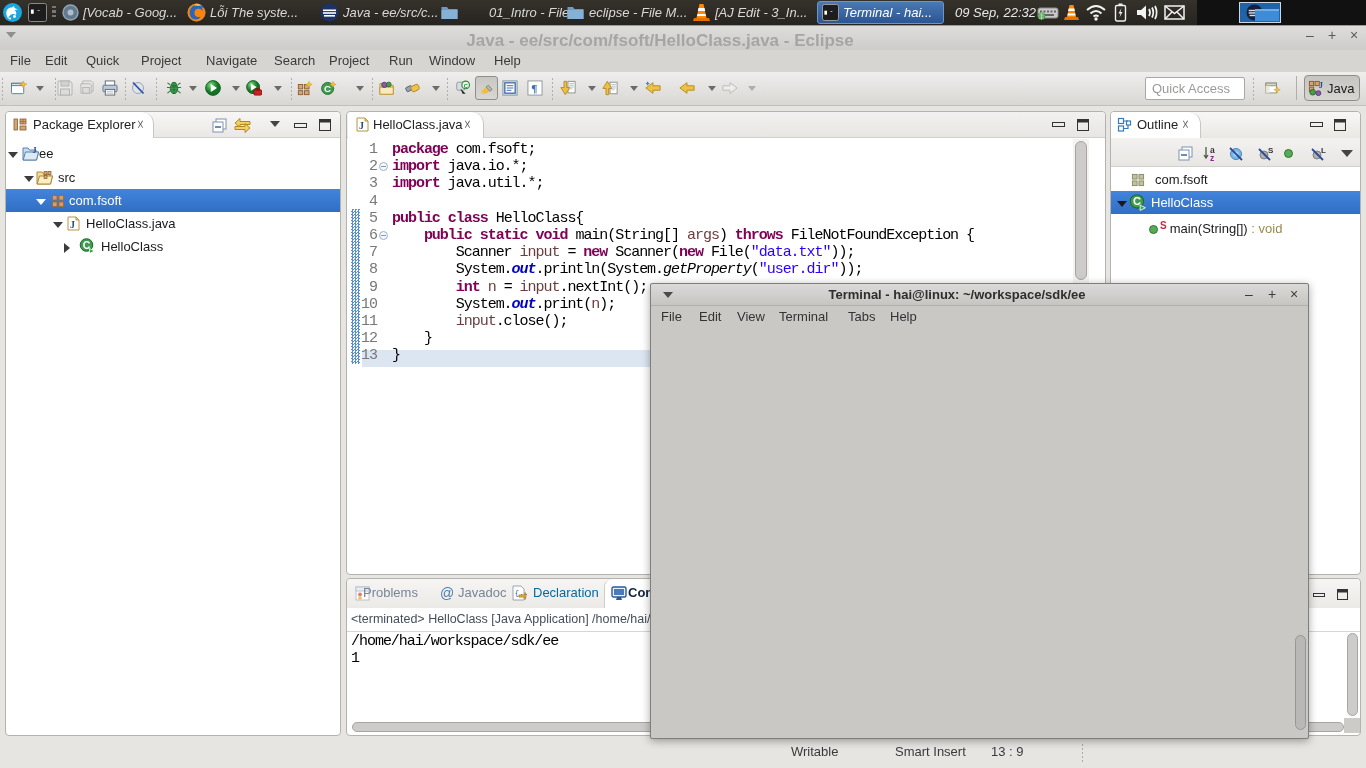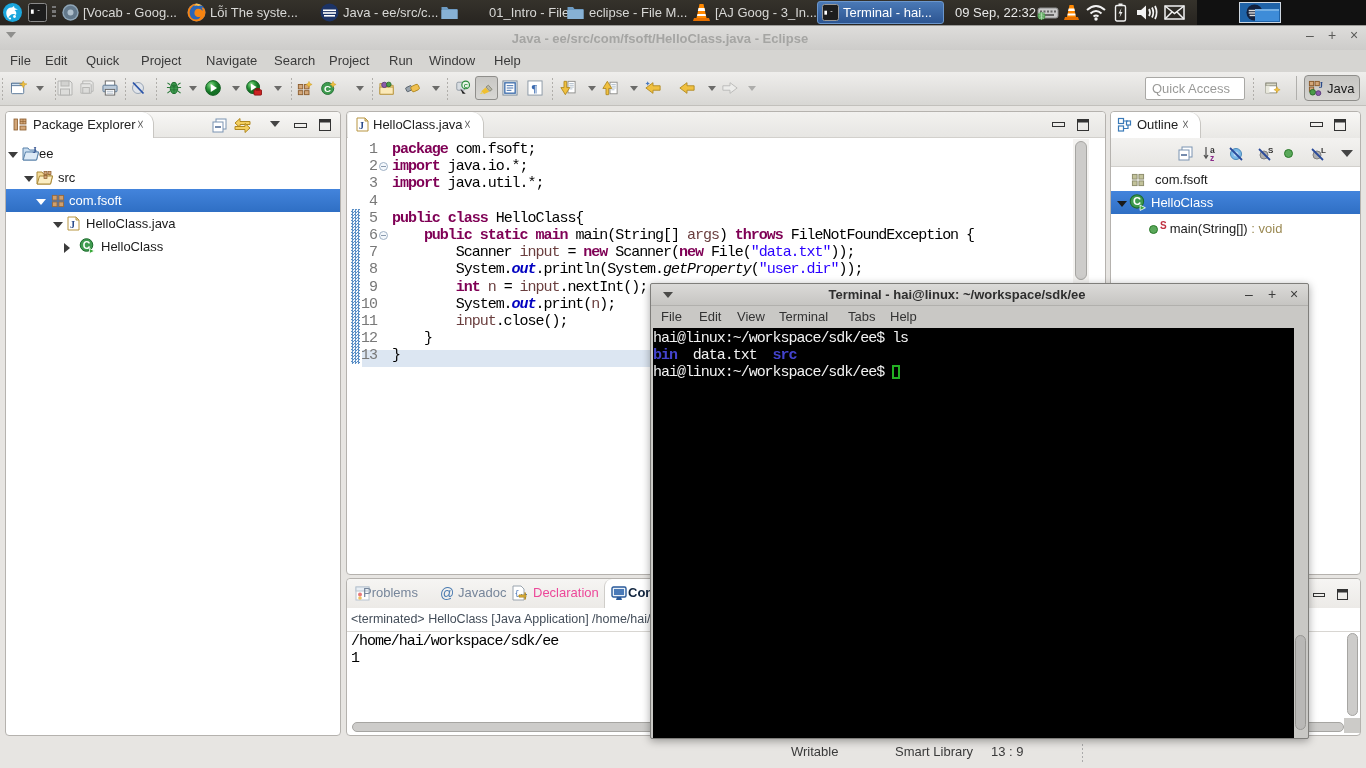--- a/index.html
+++ b/index.html
@@ -2,25 +2,25 @@
 <html><head>
 <meta charset="utf-8">
 <style>
 * { margin:0; padding:0; box-sizing:border-box; }
 html,body { width:1366px; height:768px; overflow:hidden; font-family:"Liberation Sans",sans-serif; }
 #root { position:absolute; top:0; left:0; width:1366px; height:768px; background:#e7e5e2; }
 .abs { position:absolute; }
 
 #taskbar { position:absolute; top:0; left:0; width:1366px; height:25px; background:linear-gradient(#35322b,#272420); }
 #taskbar .blackzone { position:absolute; top:0; left:1197px; width:169px; height:25px; background:#111; }
-.tbtxt { position:absolute; top:5px; color:#d8d8d6; font-size:13px; white-space:nowrap; }
+.tbtxt { position:absolute; top:5px; color:#d8d8d6; font-size:13px; white-space:nowrap;font-style:italic; }
 .tbactive { position:absolute; top:1px; height:23px; background:linear-gradient(#4a79b6,#2c5592); border:1px solid #6b96cc; border-radius:3px; }
 
 #titlebar { position:absolute; top:25px; left:0; width:1366px; height:25px; background:linear-gradient(#dedddb,#cdccca); border-top:1px solid #9b9a97; }
-#titlebar .title { position:absolute; top:5px; left:0; width:1320px; text-align:center; color:#a5a5a3; font-weight:bold; font-size:13px; }
+#titlebar .title { position:absolute; top:5px; left:0; width:1320px; text-align:center; color:#a5a5a3; font-weight:bold; font-size:17px; }
 #menubar { position:absolute; top:50px; left:0; width:1366px; height:22px; background:#d6d5d2; }
 .menu { position:absolute; top:3px; color:#3a3a3a; font-size:13px; }
 #toolbar { position:absolute; top:72px; left:0; width:1366px; height:34px; background:linear-gradient(#efeeec,#d8d7d4); border-bottom:1px solid #c2c0bc; }
 .sep { position:absolute; top:6px; width:1px; height:22px; background:repeating-linear-gradient(#b0aeaa 0 2px, transparent 2px 4px); }
 .tbi { position:absolute; top:8px; width:16px; height:16px; }
 .dda { position:absolute; top:14px; width:0; height:0; border-left:4px solid transparent; border-right:4px solid transparent; border-top:5px solid #6b6b69; }
 .dda.lt { border-top-color:#adadab; }
 
 .panel { position:absolute; background:#fff; border:1px solid #b5b2ae; border-radius:4px; }
 .viewtab { position:absolute; font-size:13px; color:#222; white-space:nowrap; }
@@ -104,21 +104,21 @@
         <path d="M0.5 5 L16.5 5 L16.5 14 L0.5 14Z" fill="#87b1d4"></path>
       </svg>
     <span class="tbtxt" style="left:589px">eclipse - File M...</span>
 
     <svg class="abs" style="left:693px;top:3px" width="17" height="19" viewBox="0 0 17 19">
         <path d="M6.5 1 L10.5 1 L13.5 15 L3.5 15 Z" fill="#ff8800"></path>
         <path d="M5.5 5 L11.5 5 L12.2 8 L4.8 8Z" fill="#fff"></path>
         <path d="M4.5 11 L12.5 11 L13 13 L4 13Z" fill="#fff"></path>
         <path d="M1 15 L16 15 L17 18 L0 18Z" fill="#e57000"></path>
       </svg>
-    <span class="tbtxt" style="left:715px">[AJ Goog - 3_In...</span>
+    <span class="tbtxt" style="left:715px">[AJ Edit - 3_In...</span>
 
     <div class="tbactive" style="left:817px;width:127px"></div>
     <svg class="abs" style="left:822px;top:4px" width="17" height="17" viewBox="0 0 17 17">
         <rect x="0.5" y="0.5" width="16" height="16" rx="2" fill="#1d1d1d" stroke="#999"></rect>
         <text x="2.5" y="8.5" font-size="6.5" fill="#fff" font-family="Liberation Mono">▖-</text>
       </svg>
     <span class="tbtxt" style="left:843px;color:#fff">Terminal - hai...</span>
 
     <span class="tbtxt" style="left:955px;color:#e8e8e8">09 Sep, 22:32</span>
 
@@ -486,21 +486,21 @@
  9
 10
 11
 12
 13</div>
   <div id="code"><span class="k">package</span> com.fsoft;
 <span class="k">import</span> java.io.*;
 <span class="k">import</span> java.util.*;
 
 <span class="k">public</span> <span class="k">class</span> HelloClass{
-    <span class="k">public</span> <span class="k">static</span> <span class="k">main</span> main(String[] <span class="v">args</span>) <span class="k">throws</span> FileNotFoundException {
+    <span class="k">public</span> <span class="k">static</span> <span class="k">void</span> main(String[] <span class="v">args</span>) <span class="k">throws</span> FileNotFoundException {
         Scanner <span class="v">input</span> = <span class="k">new</span> Scanner(<span class="k">new</span> File(<span class="s">"data.txt"</span>));
         System.<span class="sf">out</span>.println(System.<span class="sm">getProperty</span>(<span class="s">"user.dir"</span>));
         <span class="k">int</span> <span class="v">n</span> = <span class="v">input</span>.nextInt();
         System.<span class="sf">out</span>.print(<span class="v">n</span>);
         <span class="v">input</span>.close();
     }
 }</div>
 
   <div class="panel" id="outpanel" style="left:1110px; top:111px; width:251px; height:464px;">
     <div class="abs" style="left:0;top:0;width:249px;height:26px;background:linear-gradient(#f8f7f5,#e9e8e5);border-radius:4px 4px 0 0"></div>
@@ -575,21 +575,21 @@
         <circle cx="5" cy="12" r="1.8" fill="#f0c060"></circle>
       </svg>
     <span class="viewtab" style="left:16px;top:6px;color:#76859a">Problems</span>
     <span class="abs" style="left:93px;top:6px;font-size:14px;color:#4a7ab0">@</span>
     <span class="viewtab" style="left:111px;top:6px;color:#76859a">Javadoc</span>
     <svg class="abs" style="left:165px;top:6px" width="15" height="16" viewBox="0 0 15 16">
         <path d="M1 1 L9 1 L12 4 L12 15 L1 15Z" fill="#fff" stroke="#9aa4ae"></path>
         <text x="2.5" y="10" font-size="8" fill="#3a6ab0" font-family="Liberation Mono">{..</text>
         <path d="M8 10 L14 10 L14 7.5 L15 11 L14 14.5 L14 12 L8 12Z" fill="#f0c040" stroke="#b08820" transform="translate(-1,0)"></path>
       </svg>
-    <span class="viewtab" style="left:186px;top:6px;color:#ec4899">Declaration</span>
+    <span class="viewtab" style="left:186px;top:6px;color:#0369a1">Declaration</span>
 
     <svg class="abs" style="left:264px;top:7px" width="16" height="15" viewBox="0 0 16 15">
         <rect x="1" y="1" width="14" height="10" rx="1.5" fill="#e8f0f8" stroke="#2a5a9a" stroke-width="1.4"></rect>
         <rect x="3" y="3" width="10" height="6" fill="#4a7ab8"></rect>
         <path d="M6 11 L10 11 L11 14 L5 14Z" fill="#2a5a9a"></path>
       </svg>
     <span class="viewtab" style="left:281px;top:6px;color:#10243e;font-weight:bold">Console</span>
 
     <span class="abs" style="left:966px;top:14px;width:12px;height:4px;border:1.5px solid #333"></span>
     <span class="abs" style="left:990px;top:10px;width:11px;height:11px;border:1.5px solid #333;box-shadow:inset 0 2.5px #333"></span>
@@ -599,41 +599,38 @@
     <div class="abs mono" style="left:4px;top:54px;font-size:15px;letter-spacing:-1.03px;line-height:17.2px;color:#000;white-space:pre">/home/hai/workspace/sdk/ee
 1</div>
 
     <div class="sbthumb" style="left:1000px;top:54px;width:11px;height:83px;background:#cdccca;border-color:#a6a5a2"></div>
     <div class="sbthumb" style="left:5px;top:143px;width:992px;height:10px;background:#cdccca;border-color:#a6a5a2"></div>
     <div class="abs" style="left:997px;top:139px;width:16px;height:15px;background:#cccbc8"></div>
   </div>
 
   <div id="statusbar">
     <span class="abs" style="left:791px; top:744px; font-size:13px; color:#3a3a3a;">Writable</span>
-    <span class="abs" style="left:895px; top:744px; font-size:13px; color:#3a3a3a;">Smart Library</span>
+    <span class="abs" style="left:895px; top:744px; font-size:13px; color:#3a3a3a;">Smart Insert</span>
     <span class="abs" style="left:991px; top:744px; font-size:13px; color:#3a3a3a;">13 : 9</span>
     <span class="abs" style="left:1082px; top:744px; width:1px; height:18px; background:repeating-linear-gradient(#aaa 0 2px, transparent 2px 4px);"></span>
   </div>
 
   <div id="term">
     <div class="ttl">
       <div class="t">Terminal - hai@linux: ~/workspace/sdk/ee</div>
       <span style="position:absolute;left:12px;top:8px;width:0;height:0;border-left:5px solid transparent;border-right:5px solid transparent;border-top:6px solid #4a4a48;"></span>
       <span style="position:absolute;left:594px;top:2px;font-size:14px;color:#3c3c3c;">–</span>
       <span style="position:absolute;left:617px;top:2px;font-size:14px;color:#3c3c3c;">+</span>
       <span style="position:absolute;left:639px;top:2px;font-size:14px;color:#3c3c3c;">×</span>
     </div>
     <div class="menus">
       <span style="left:10px">File</span>
       <span style="left:48px">Edit</span>
       <span style="left:86px">View</span>
       <span style="left:128px">Terminal</span>
       <span style="left:197px">Tabs</span>
       <span style="left:239px">Help</span>
     </div>
-    <div class="screen">hai@linux:~/workspace/sdk/ee$ ls
-<span class="b">bin</span>  data.txt  <span class="b">src</span>
-hai@linux:~/workspace/sdk/ee$ <span style="display:inline-block;width:8px;height:14px;border:2px solid #23b023;vertical-align:-3px;"></span></div>
 
     <div class="sbthumb" style="left:644px; top:351px; width:11px; height:95px;"></div>
   </div>
 
 </div>
 
 </body></html>

